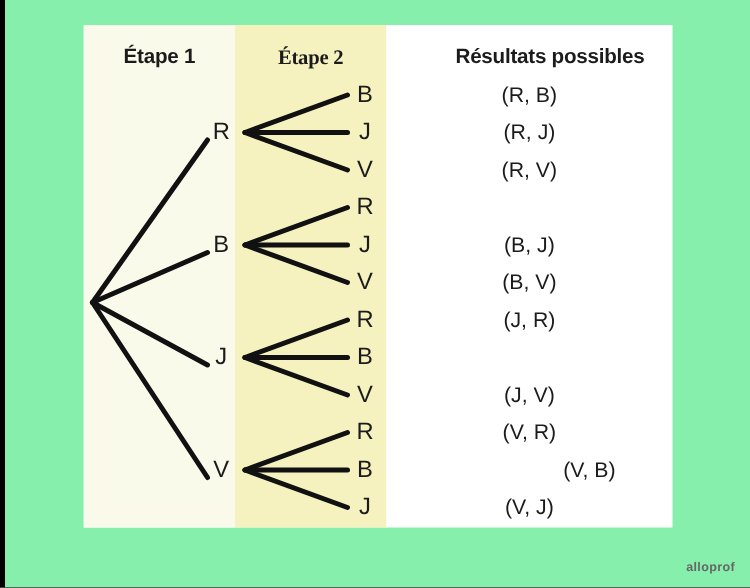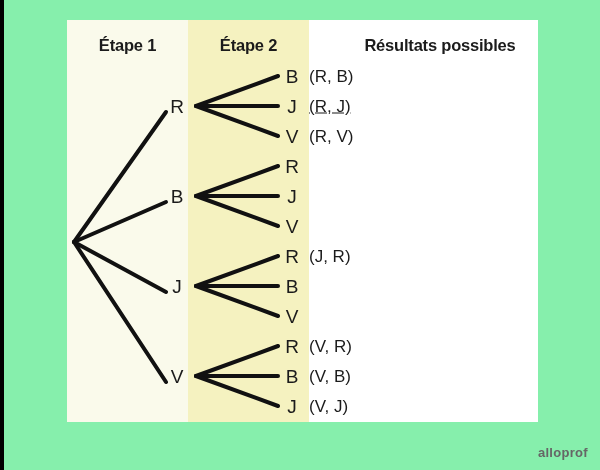--- a/index.html
+++ b/index.html
@@ -55,21 +55,21 @@
     position: absolute;
     top: 16px;
     text-align: center;
     font-size: 16.5px;
     font-weight: bold;
     color: #1b1b1b;
     letter-spacing: -0.2px;
     white-space: nowrap;
   }
   #header-stage1 { left: 0px;   width: 121px; }
-  #header-stage2 { left: 121px; width: 121px; }
+  #header-stage2 { left: 121px; width: 121px; font-family: Liberation Serif, serif; }
   #header-results { left: 242px; width: 262px; }
 
   
   #tree {
     position: absolute;
     left: 0; top: 0;
     width: 471px;
     height: 402px;
   }
   #tree line {
@@ -90,31 +90,32 @@
     white-space: nowrap;
   }
 
   
   .result-row {
     position: absolute;
     left: 242px;
     width: 229px;
     font-size: 17px;
     color: #1b1b1b;
+    text-align: center;
     line-height: 1;
     transform: translateY(-50%);
     white-space: nowrap;
   }
 
   
   #watermark {
     position: absolute;
     right: 16px;
     bottom: 10px;
-    font-size: 13px;
+    font-size: 10px;
     font-weight: bold;
     color: #666666;
     letter-spacing: 0.3px;
   }
 </style>
 </head>
 <body>
 
 <div id="stage">
 
@@ -165,24 +166,27 @@
     <div class="node-label" style="left:225px; top:176px;">J</div>
     <div class="node-label" style="left:225px; top:206px;">V</div>
     <div class="node-label" style="left:225px; top:236px;">R</div>
     <div class="node-label" style="left:225px; top:266px;">B</div>
     <div class="node-label" style="left:225px; top:296px;">V</div>
     <div class="node-label" style="left:225px; top:326px;">R</div>
     <div class="node-label" style="left:225px; top:356px;">B</div>
     <div class="node-label" style="left:225px; top:386px;">J</div>
 
     <div class="result-row" style="top:56px;">(R, B)</div>
-    <div class="result-row" style="top:86px;text-decoration:underline;">(R, J)</div>
+    <div class="result-row" style="top:86px;">(R, J)</div>
     <div class="result-row" style="top:116px;">(R, V)</div>
+    <div class="result-row" style="top:176px;">(B, J)</div>
+    <div class="result-row" style="top:206px;">(B, V)</div>
     <div class="result-row" style="top:236px;">(J, R)</div>
+    <div class="result-row" style="top:296px;">(J, V)</div>
     <div class="result-row" style="top:326px;">(V, R)</div>
-    <div class="result-row" style="top:356px;">(V, B)</div>
+    <div class="result-row" style="top:356px;padding-left:48px;">(V, B)</div>
     <div class="result-row" style="top:386px;">(V, J)</div>
 
   </div>
 
   <div id="watermark">alloprof</div>
 
 </div>
 
 </body></html>

